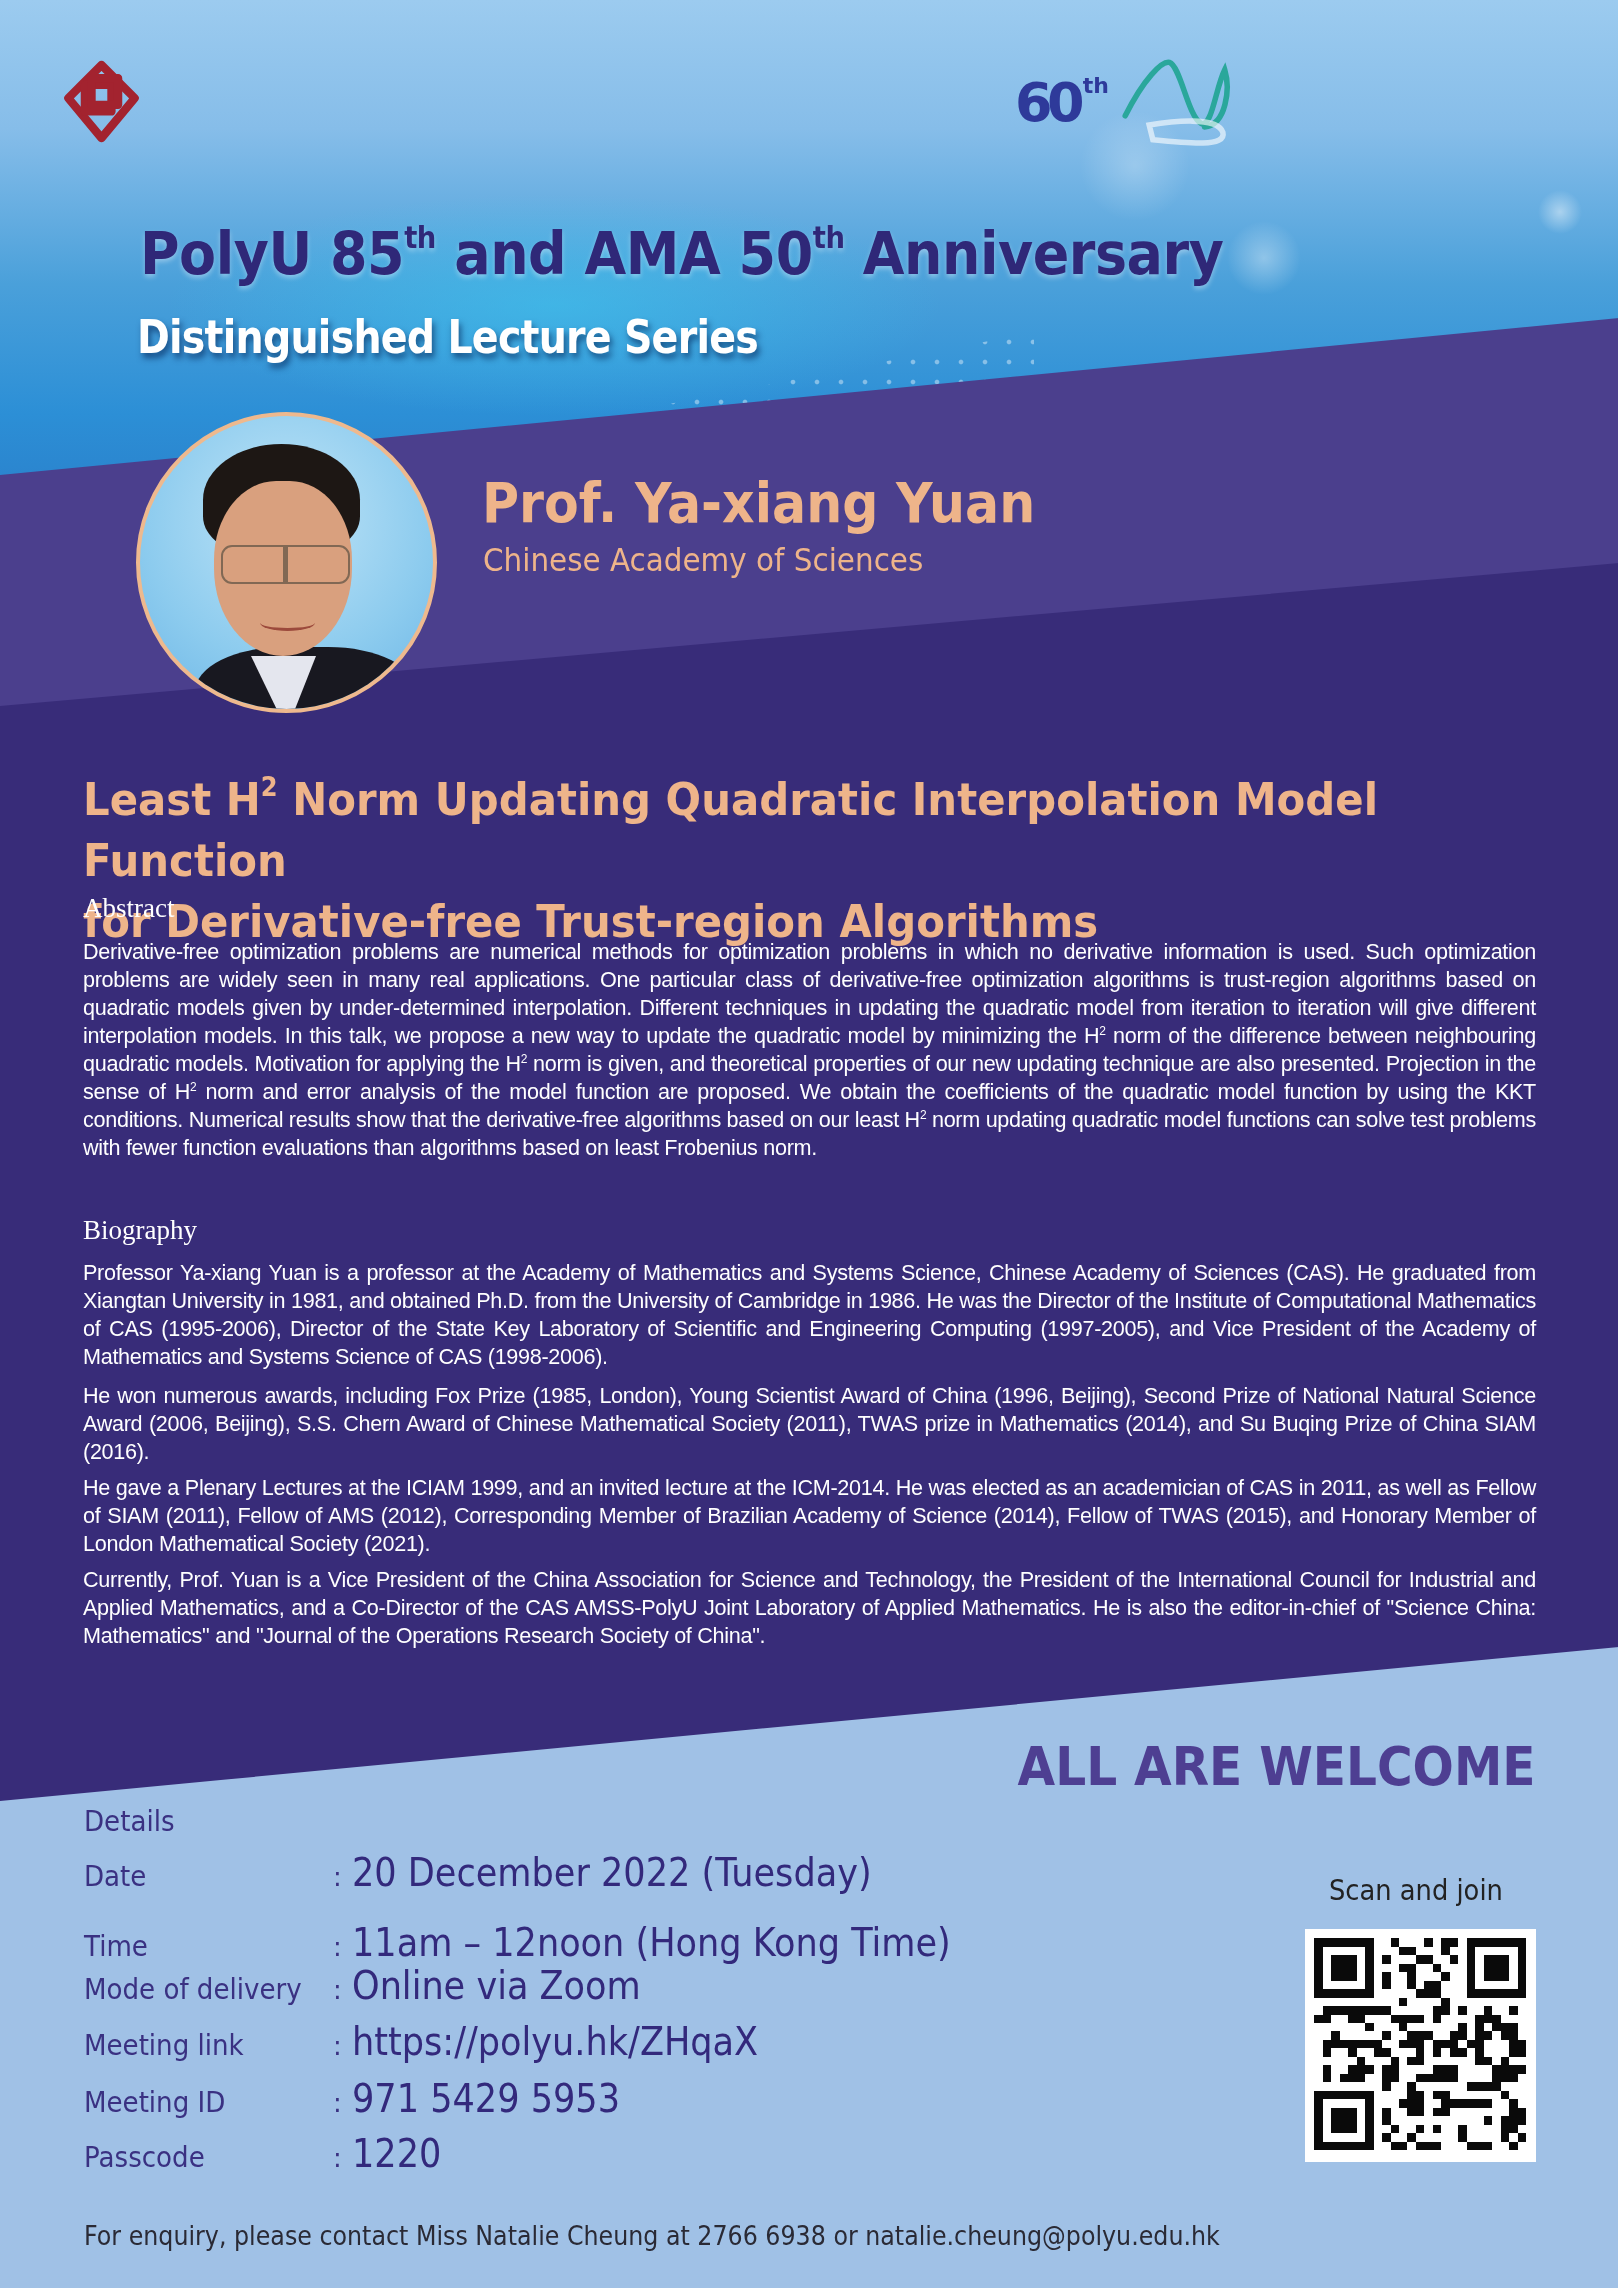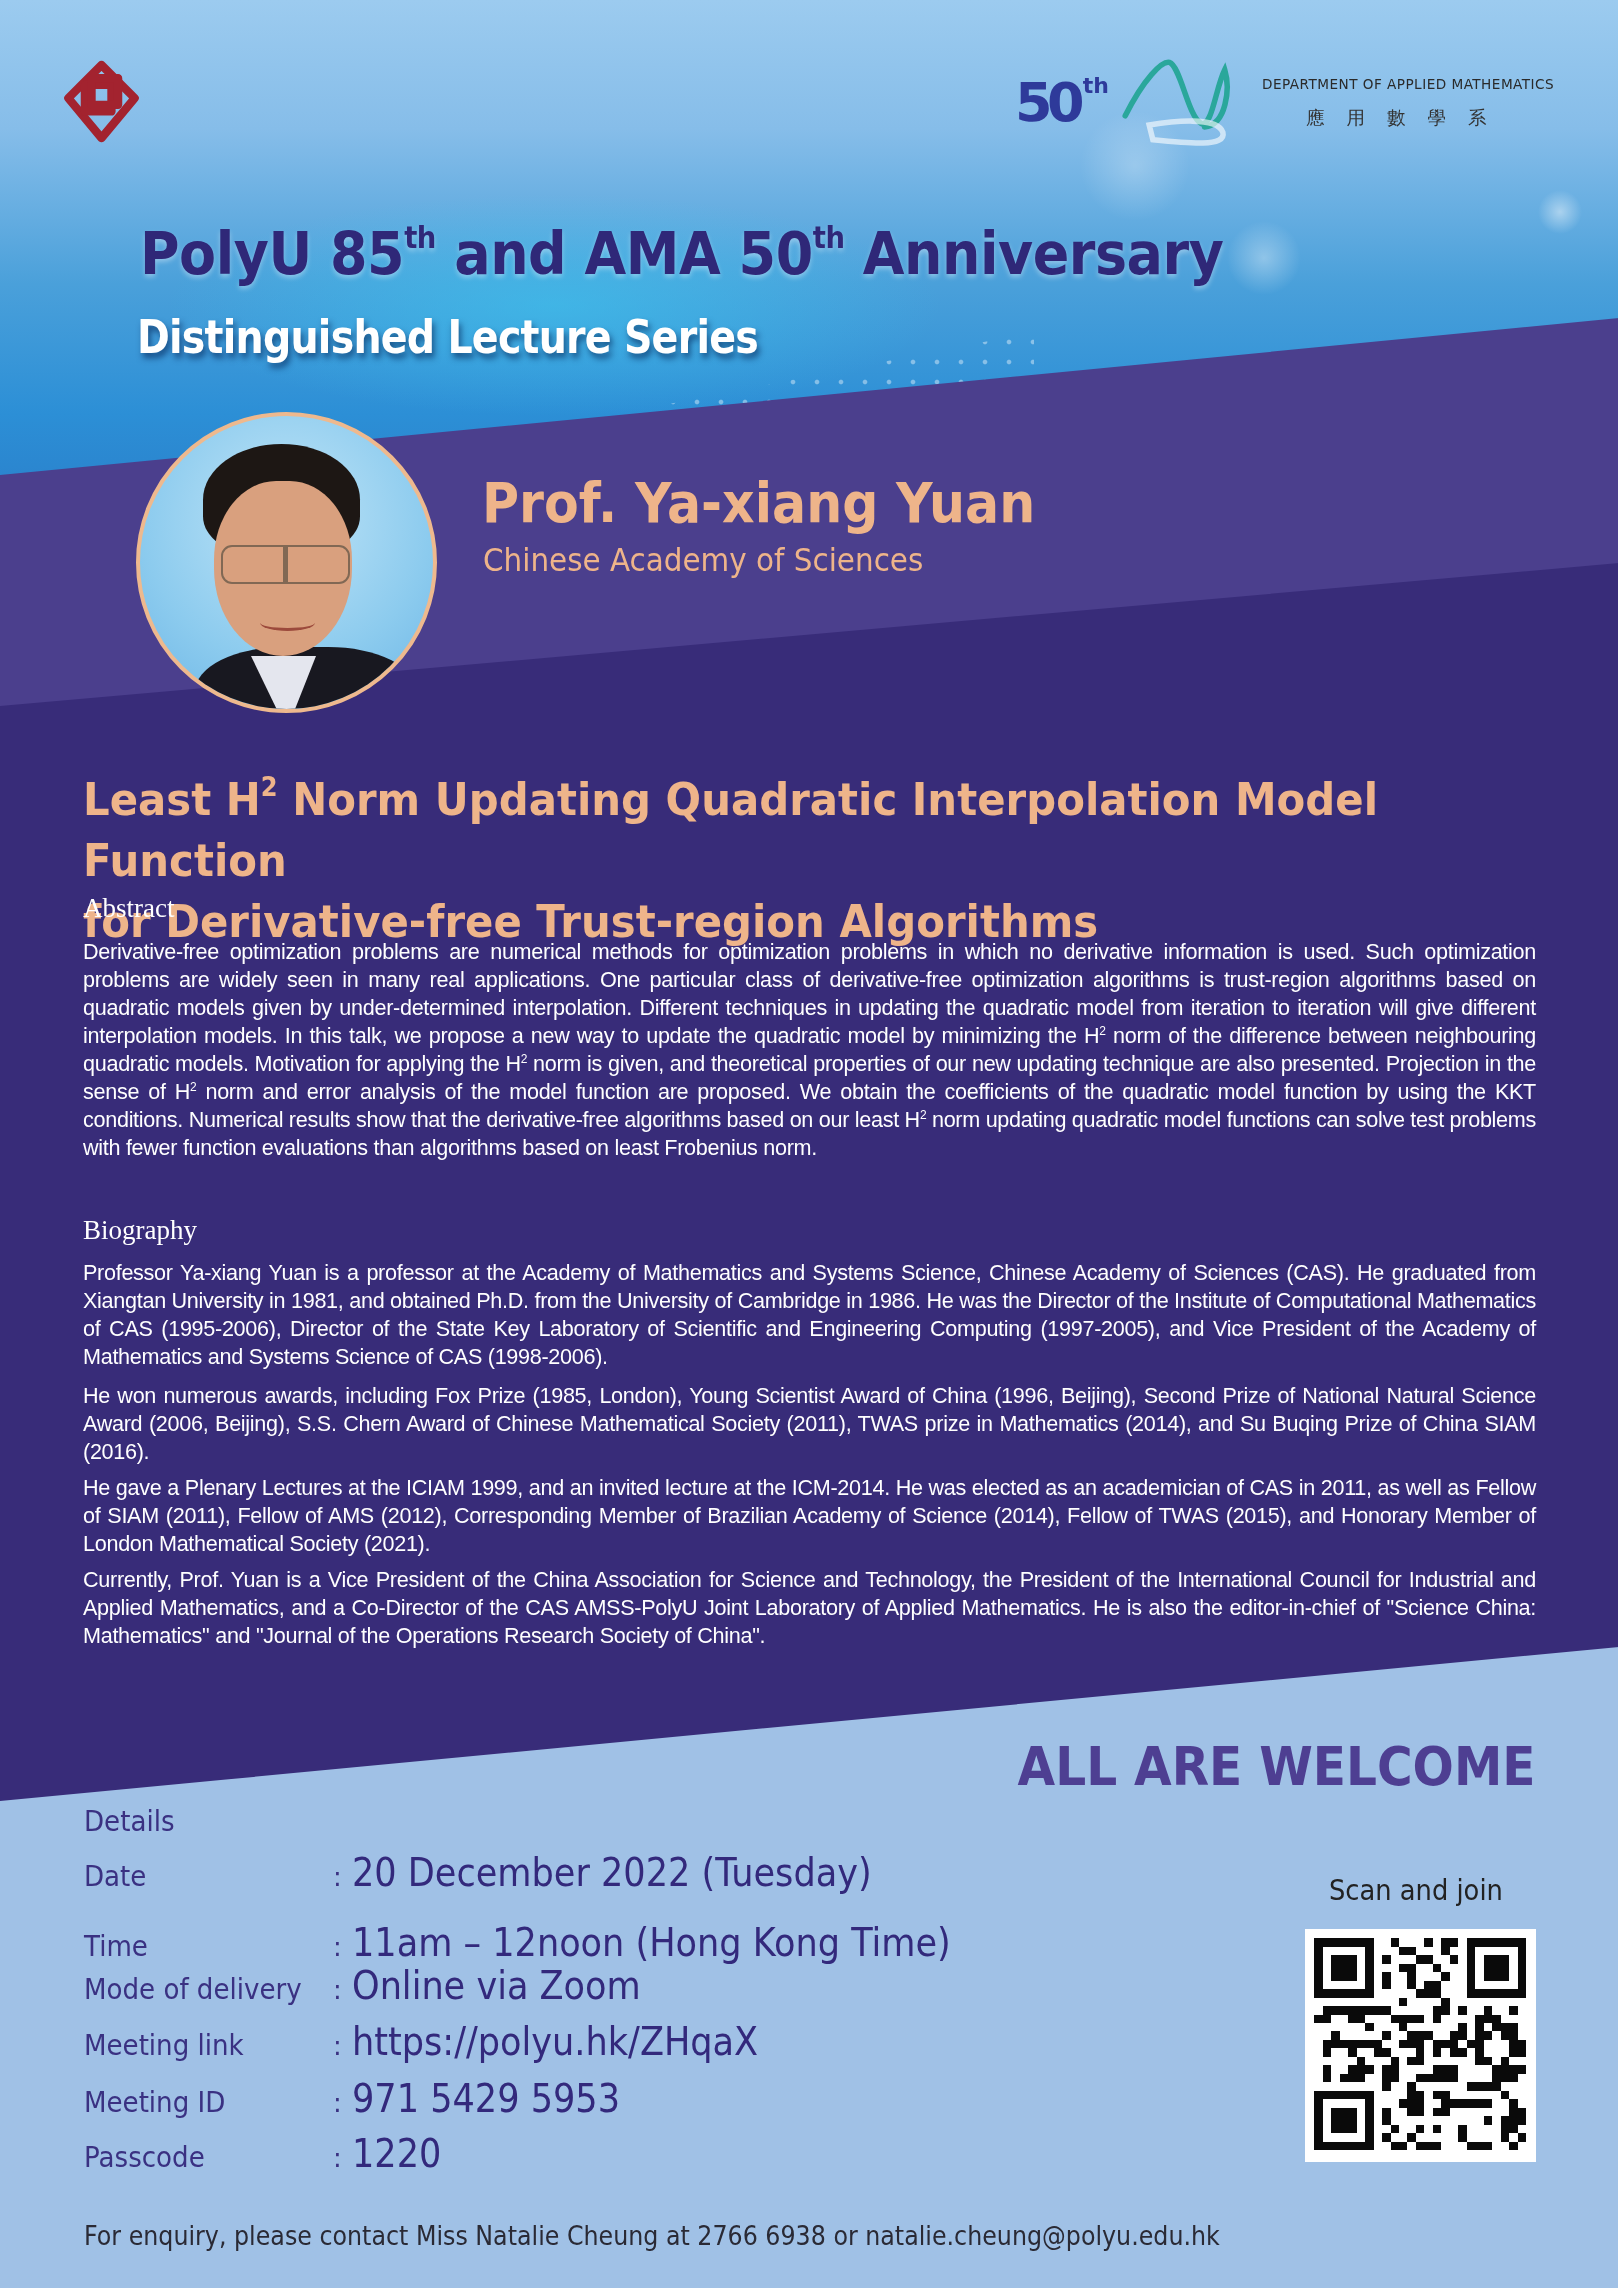--- a/index.html
+++ b/index.html
@@ -205,30 +205,26 @@
     <g fill="none" stroke="#a3232f" stroke-width="10" stroke-linejoin="round">
       <path d="M50 6 L90 46 L50 94 L10 46 Z"></path>
       <path d="M30 30 L62 30 L62 62 L30 62 Z"></path>
       <path d="M38 22 L70 22 L70 54 L38 54 Z"></path>
     </g>
   </svg>
 </div>
 
 <div class="logo-ama">
   <div class="logo-50">
-    <span>50</span><sup>th</sup>
+    <span>60</span><sup>th</sup>
   </div>
   <svg class="ama-wave" viewBox="0 0 140 110">
     <path d="M10 70 C 30 30, 50 10, 58 12 C 70 16, 78 70, 92 78 C 104 84, 108 40, 118 20 C 124 40, 120 80, 96 82" fill="none" stroke="#2aa79b" stroke-width="6" stroke-linecap="round"></path>
     <path d="M36 80 C 60 76, 110 70, 116 88 C 120 104, 80 100, 40 96 Z" fill="none" stroke="rgba(255,255,255,0.6)" stroke-width="6"></path>
   </svg>
-  <div class="ama-text">
-    <div class="en">DEPARTMENT OF APPLIED MATHEMATICS</div>
-    <div class="zh">應用數學系</div>
-  </div>
 </div>
 
 <div class="headline"><span>PolyU 85</span><sup>th</sup><span> and AMA 50</span><sup>th</sup><span> Anniversary</span></div>
 <div class="subhead">Distinguished Lecture Series</div>
 
 <div class="portrait">
   <div class="suit"></div>
   <div class="shirt"></div>
   <div class="hair"></div>
   <div class="face"></div>

